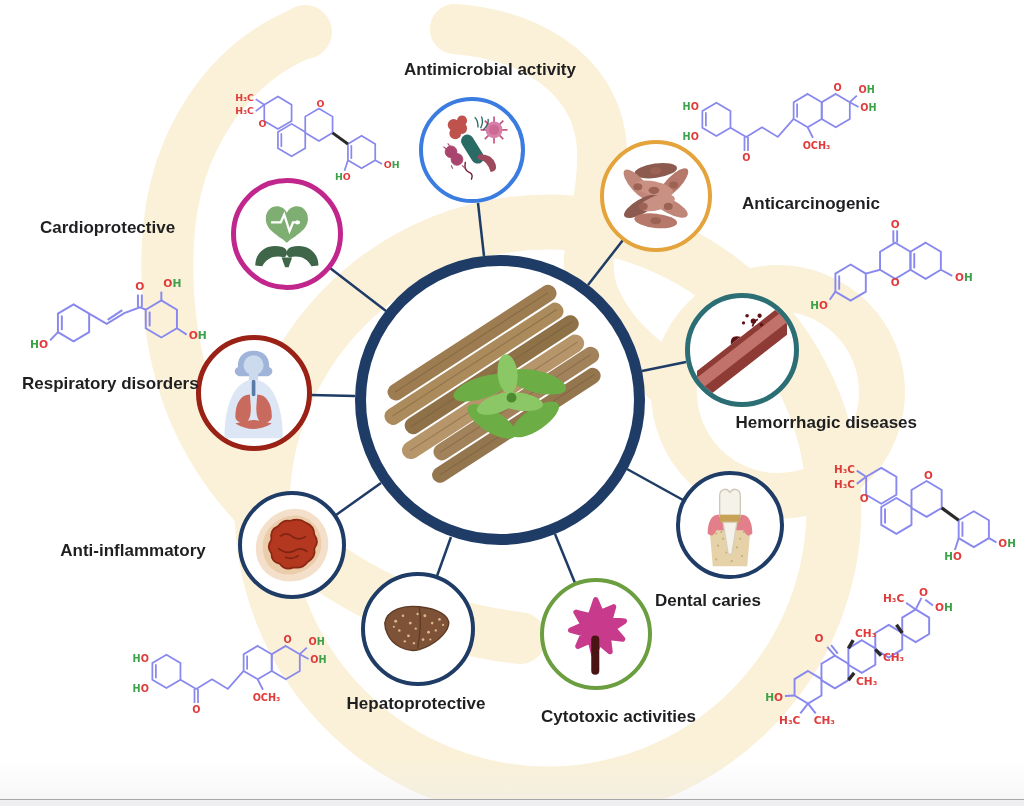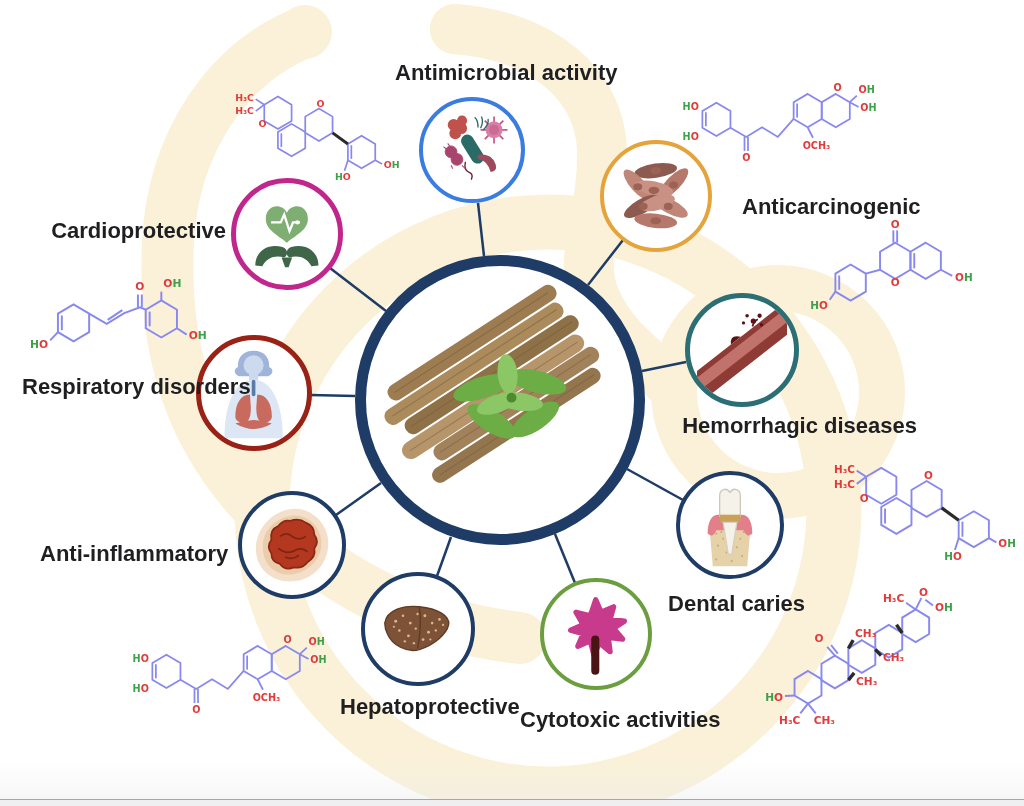--- a/index.html
+++ b/index.html
@@ -15,21 +15,21 @@
   .c-anticarcino{left:600px;top:140px;width:112px;height:112px;border:4px solid #e5a33c;}
   .c-respiratory{left:196px;top:335px;width:116px;height:116px;border:5px solid #992115;overflow:hidden;}
   .c-hemorrhagic{left:685px;top:293px;width:114px;height:114px;border:5px solid #2b6f75;overflow:hidden;}
   .c-antiinflam{left:238px;top:491px;width:108px;height:108px;border:4px solid #1e3c66;}
   .c-dental{left:676px;top:471px;width:108px;height:108px;border:4px solid #1e3c66;overflow:hidden;}
   .c-hepato{left:361px;top:572px;width:114px;height:114px;border:4px solid #1e3c66;}
   .c-cytotoxic{left:540px;top:578px;width:112px;height:112px;border:4px solid #6a9e3f;}
   .c-central{left:355px;top:255px;width:290px;height:290px;border:11px solid #1e3c66;z-index:3;overflow:hidden;}
   .c-central svg{width:96%;height:96%;}
   
-  .lbl{position:absolute;font-weight:700;font-size:22px;color:#1f1f22;z-index:6;white-space:nowrap;}
+  .lbl{position:absolute;font-weight:700;font-size:17px;color:#1f1f22;z-index:6;white-space:nowrap;}
   
   .mol{position:absolute;z-index:2;}
   .mol svg{overflow:visible;}
   .mol text{font-family:"DejaVu Sans", sans-serif;font-size:11px;font-weight:700;}
   .atm-r{fill:#e03a3a;color:#e03a3a;}
   .atm-g{fill:#3da14a;color:#3da14a;}
   .bond{stroke:#8888ee;stroke-width:2;fill:none;}
   .bondk{stroke:#2a2a2a;stroke-width:3.5;fill:none;}
   .bot-line{position:absolute;left:0;top:799px;width:1024px;height:1px;background:#a7a7ab;z-index:9;}
   .bot-strip{position:absolute;left:0;top:800px;width:1024px;height:6px;background:#efeff1;z-index:9;}
@@ -267,28 +267,28 @@
 </div>
 
 <div class="circle c-cytotoxic">
   <svg viewBox="0 0 100 100">
     <polygon points="50,12 56,26 70,20 66,34 82,36 70,44 80,56 64,54 66,70 54,60 48,74 44,58 30,64 36,50 22,46 36,40 28,26 44,30" fill="#c73a8c" stroke="#c73a8c" stroke-width="6" stroke-linejoin="round"></polygon>
     <rect x="45" y="52" width="9" height="44" rx="4.5" fill="#4a1414"></rect>
   </svg>
 </div>
 
 <div class="lbl" style="left:395px;top:60px;width:190px;text-align:center">Antimicrobial activity</div>
-<div class="lbl" style="left:40px;top:218px;width:186px;text-align:right">Cardioprotective</div>
+<div class="lbl" style="left:40px;top:218px;width:186px;text-align:left">Cardioprotective</div>
 <div class="lbl" style="left:742px;top:194px">Anticarcinogenic</div>
 <div class="lbl" style="left:22px;top:374px">Respiratory disorders</div>
 <div class="lbl" style="left:667px;top:413px;width:250px;text-align:right">Hemorrhagic diseases</div>
-<div class="lbl" style="left:40px;top:541px;width:186px;text-align:left">Anti-inflammatory</div>
-<div class="lbl" style="left:655px;top:591px;width:150px;text-align:right">Dental caries</div>
+<div class="lbl" style="left:40px;top:541px;width:186px;text-align:center">Anti-inflammatory</div>
+<div class="lbl" style="left:655px;top:591px;width:150px;text-align:left">Dental caries</div>
 <div class="lbl" style="left:340px;top:694px;width:152px;text-align:center">Hepatoprotective</div>
-<div class="lbl" style="left:520px;top:707px;width:176px;text-align:left">Cytotoxic activities</div>
+<div class="lbl" style="left:520px;top:707px;width:176px;text-align:right">Cytotoxic activities</div>
 
 <div class="mol" style="left:225px;top:76px">
   <svg width="175" height="112" viewBox="0 0 205 125">
     <g class="bond">
       <polygon points="62,21 78,30.5 78,49.5 62,59 46,49.5 46,30.5" fill="none"></polygon>
       <polygon points="78,53 94,62.5 94,81.5 78,91 62,81.5 62,62.5" fill="none"></polygon>
       <polygon points="110,35 126,44.5 126,63.5 110,73 94,63.5 94,44.5" fill="none"></polygon>
       <polygon points="160,67 176,76.5 176,95.5 160,105 144,95.5 144,76.5" fill="none"></polygon>
       <line x1="46" y1="30.5" x2="36" y2="24"></line>
         <line x1="46" y1="30.5" x2="36" y2="38"></line>

